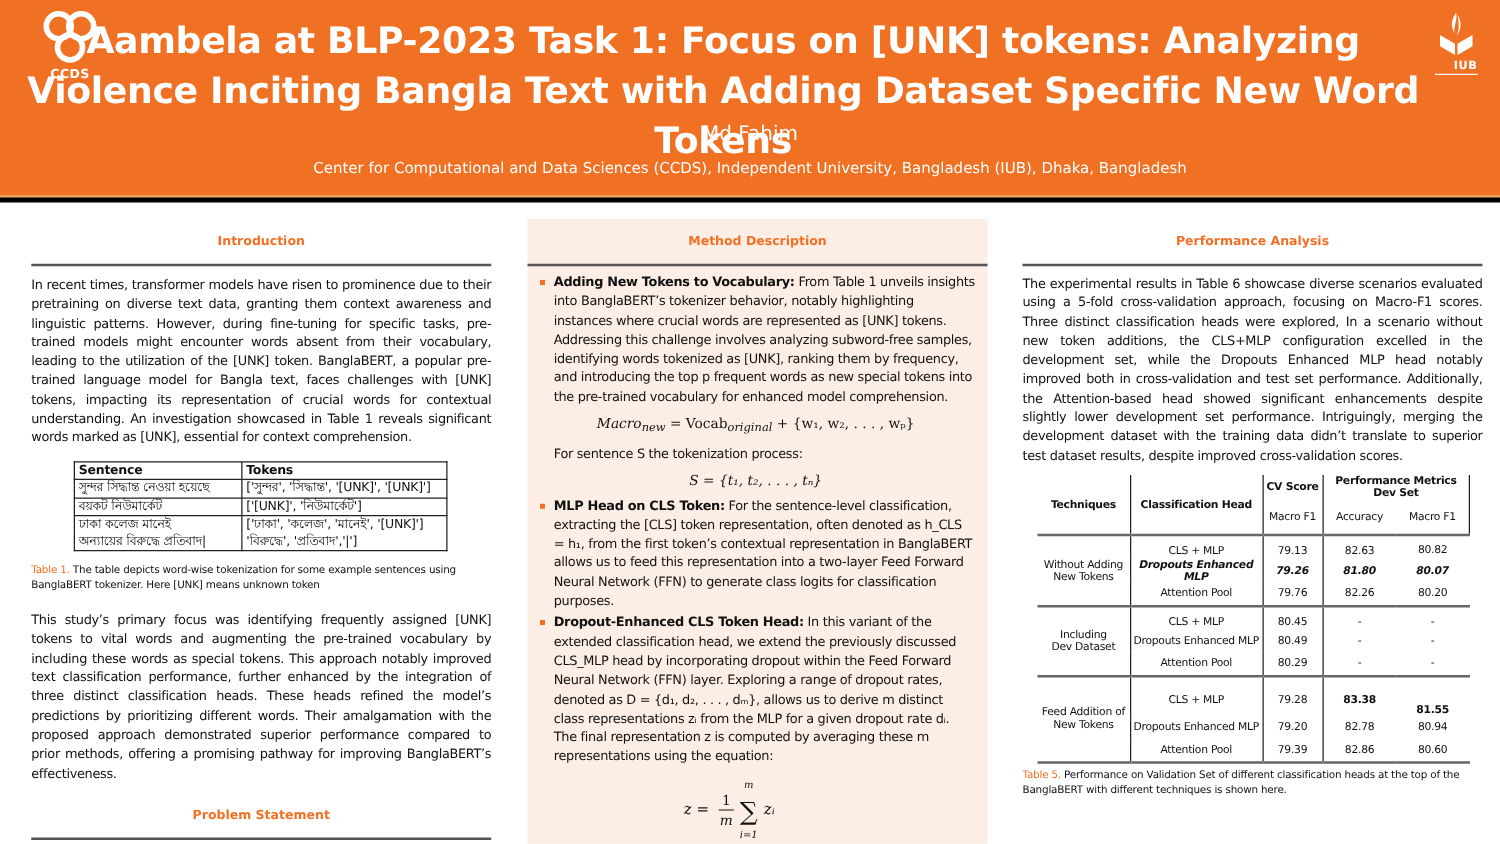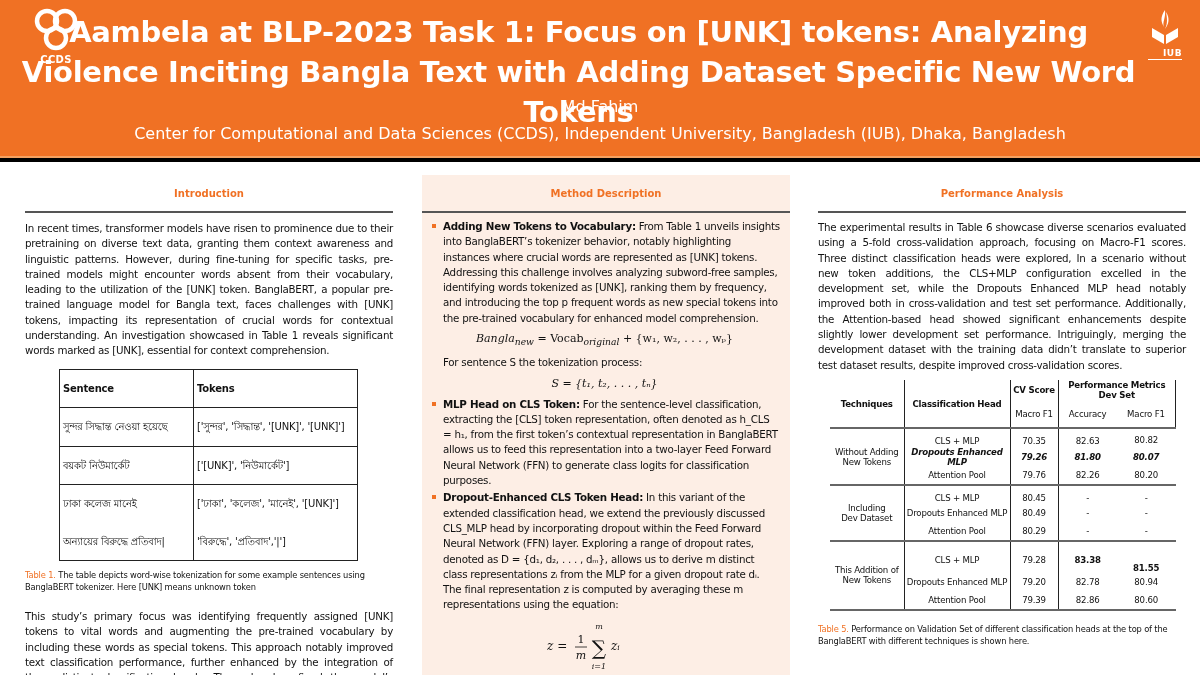--- a/index.html
+++ b/index.html
@@ -16,21 +16,21 @@
     position: absolute; left: 0; width: 1157px; top: 12px;
     font-family: "DejaVu Sans", sans-serif; font-weight: bold;
     font-size: 29px; line-height: 40px; letter-spacing: -0.3px;
   }
   .header .author {
     position: absolute; left: 0; width: 1200px; top: 97px;
     font-size: 16px; line-height: 20px; font-weight: normal;
   }
   .header .affil {
     position: absolute; left: 0; width: 1200px; top: 126px;
-    font-size: 16px; line-height: 16px;
+    font-size: 12px; line-height: 16px;
   }
   .header-rule {
     position: absolute; left: 0; top: 158px; width: 1200px; height: 4px;
     background: #000;
   }
   .header-rule2 {
     position: absolute; left: 0; top: 156px; width: 1200px; height: 2px;
     background: #f4a060;
   }
 
@@ -63,21 +63,21 @@
     font-family: "DejaVu Sans", sans-serif; font-size: 10.3px; line-height: 15.3px;
     text-align: justify; letter-spacing: -0.25px; color: #111;
   }
 
   
   .tok-table {
     margin: 10px 0 0 34px; border-collapse: collapse; font-size: 10px; line-height: 13.5px;
     letter-spacing: -0.2px;
   }
   .tok-table td, .tok-table th {
-    border: 1px solid #222; padding: 12px 3px; text-align: left; vertical-align: top;
+    border: 1px solid #222; padding: 0 3px; text-align: left; vertical-align: top;
   }
   .tok-table th { font-weight: bold; }
   .tok-table td.w1 { width: 134px; }
   .tok-table td.w2 { width: 164px; }
   .caption-line {
     font-size: 8.3px; line-height: 12px; margin-top: 8px; color: #111; letter-spacing: -0.15px;
   }
   .caption-line .lbl { color: #f07124; }
 
   
@@ -174,21 +174,21 @@
 </div>
 
 <div class="col col-mid">
   <div class="sec-title">Method Description</div>
   <div class="sec-rule"></div>
   <div class="mid-body">
     <div class="bullet">
       <p class="para"><b>Adding New Tokens to Vocabulary:</b><span> From Table 1 unveils insights into BanglaBERT’s tokenizer behavior, notably highlighting instances where crucial words are represented as [UNK] tokens. Addressing this challenge involves analyzing subword-free samples, identifying words tokenized as [UNK], ranking them by frequency, and introducing the top p frequent words as new special tokens into the pre-trained vocabulary for enhanced model comprehension.</span></p>
     </div>
     <div class="eq">
-      <span>Bangla</span><sub>new</sub><span class="up"> = Vocab</span><sub>original</sub><span class="up"> + {w₁, w₂, . . . , wₚ}</span>
+      <span>Macro</span><sub>new</sub><span class="up"> = Vocab</span><sub>original</sub><span class="up"> + {w₁, w₂, . . . , wₚ}</span>
     </div>
     <p class="para" style="padding-left:14px;">For sentence S the tokenization process:</p>
     <div class="eq">S = {t₁, t₂, . . . , tₙ}</div>
 
     <div class="bullet" style="margin-top:2px;">
       <p class="para"><b>MLP Head on CLS Token:</b><span> For the sentence-level classification, extracting the [CLS] token representation, often denoted as h_CLS = h₁, from the first token’s contextual representation in BanglaBERT allows us to feed this representation into a two-layer Feed Forward Neural Network (FFN) to generate class logits for classification purposes.</span></p>
     </div>
     <div class="bullet" style="margin-top:2px;">
       <p class="para"><b>Dropout-Enhanced CLS Token Head:</b><span> In this variant of the extended classification head, we extend the previously discussed CLS_MLP head by incorporating dropout within the Feed Forward Neural Network (FFN) layer. Exploring a range of dropout rates, denoted as D = {d₁, d₂, . . . , dₘ}, allows us to derive m distinct class representations zᵢ from the MLP for a given dropout rate dᵢ. The final representation z is computed by averaging these m representations using the equation:</span></p>
     </div>
@@ -230,21 +230,21 @@
         <td class="vl">Accuracy</td>
         <td class="vr">Macro F1</td>
       </tr>
 
       <tr class="sep">
         <td rowspan="3">
               <div>Without Adding</div>
               <div>New Tokens</div>
             </td>
         <td class="vl" style="padding-top:6px;">CLS + MLP</td>
-        <td class="vl" style="padding-top:6px;">70.35</td>
+        <td class="vl" style="padding-top:6px;">79.13</td>
         <td class="vl" style="padding-top:6px;">82.63</td>
         <td style="padding-top:4px;">80.82</td>
       </tr>
       <tr>
         <td class="vl bi">Dropouts Enhanced MLP</td>
         <td class="vl bi">79.26</td>
         <td class="vl bi">81.80</td>
         <td class="bi">80.07</td>
       </tr>
       <tr>
@@ -272,21 +272,21 @@
       </tr>
       <tr>
         <td class="vl">Attention Pool</td>
         <td class="vl">80.29</td>
         <td class="vl">-</td>
         <td>-</td>
       </tr>
 
       <tr class="sep">
         <td rowspan="3" style="border-bottom:2px solid #666;">
-              <div>This Addition of</div>
+              <div>Feed Addition of</div>
               <div>New Tokens</div>
             </td>
         <td class="vl" style="padding-top:6px;">CLS + MLP</td>
         <td class="vl" style="padding-top:6px;">79.28</td>
         <td class="vl b" style="padding-top:6px;">83.38</td>
         <td class="b" style="padding-top:21px;">81.55</td>
       </tr>
       <tr>
         <td class="vl">Dropouts Enhanced MLP</td>
         <td class="vl">79.20</td>
@@ -294,15 +294,15 @@
         <td>80.94</td>
       </tr>
       <tr>
         <td class="vl" style="border-bottom:2px solid #666;">Attention Pool</td>
         <td class="vl" style="border-bottom:2px solid #666;">79.39</td>
         <td class="vl" style="border-bottom:2px solid #666;">82.86</td>
         <td style="border-bottom:2px solid #666;">80.60</td>
       </tr>
     </tbody>
       </table>
-    <p class="caption-line" style="margin-top:12px;"><span class="lbl">Table 5.</span><span> Performance on Validation Set of different classification heads at the top of the BanglaBERT with different techniques is shown here.</span></p>
+    <p class="caption-line" style="margin-top:2px;"><span class="lbl">Table 5.</span><span> Performance on Validation Set of different classification heads at the top of the BanglaBERT with different techniques is shown here.</span></p>
   </div>
 </div>
 
 </body></html>

